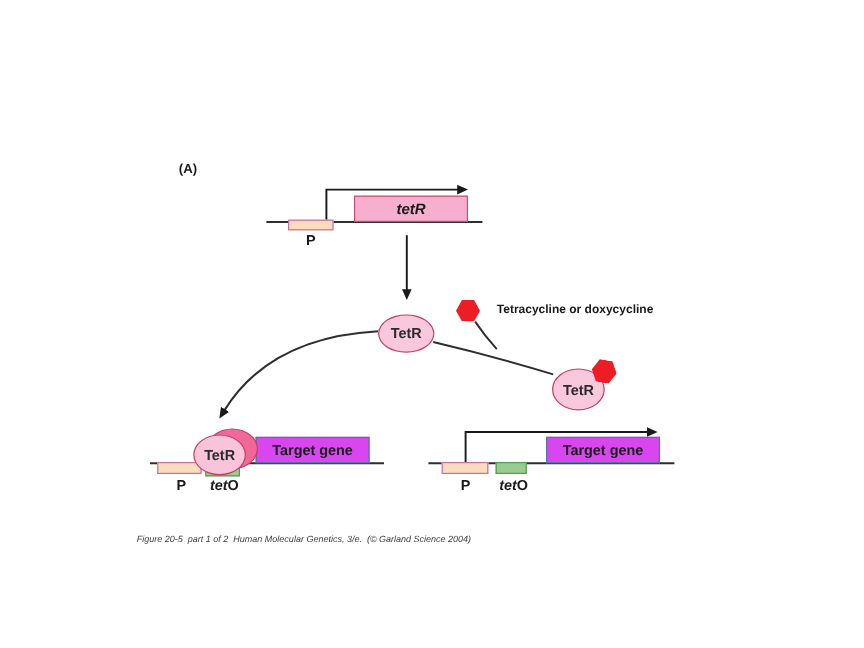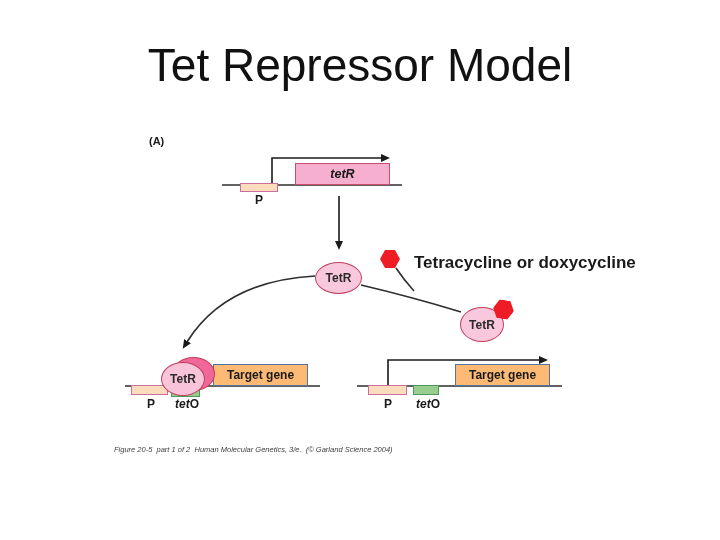--- a/index.html
+++ b/index.html
@@ -13,21 +13,21 @@
   }
   .abs{position:absolute;box-sizing:border-box;}
   .panel-label{left:149px;top:135px;font-size:11px;font-weight:bold;color:#1a1a1a;}
   svg.overlay{position:absolute;left:0;top:0;z-index:1;}
   
   .box{position:absolute;box-sizing:border-box;z-index:2;}
   .gene-pink{background:#f6afce;border:1.5px solid #c94e6e;display:flex;align-items:center;justify-content:center;}
   .gene-pink .lbl{font-style:italic;font-weight:bold;font-size:12.5px;color:#1a1a1a;}
   .promoter{background:#fbdcbc;border:1px solid #cc6f9e;}
   .operator{background:#99cd90;border:1px solid #4e9b57;}
-  .target{background:#fdba74;border:1.5px solid #54749e;display:flex;align-items:center;justify-content:center;
+  .target{background:#d946ef;border:1.5px solid #54749e;display:flex;align-items:center;justify-content:center;
           font-weight:bold;font-size:12px;color:#1a1a1a;}
   #tetr-gene-box{left:295px;top:163px;width:95px;height:22px;}
   #promoter-box-top{left:240px;top:183px;width:38px;height:9px;}
   #promoter-box-left{left:131px;top:385px;width:37px;height:10px;}
   #operator-box-left{left:171px;top:385px;width:29px;height:12px;}
   #target-gene-box-left{left:213px;top:364px;width:95px;height:22px;}
   #promoter-box-right{left:368px;top:385px;width:39px;height:10px;}
   #operator-box-right{left:413px;top:385px;width:26px;height:10px;}
   #target-gene-box-right{left:455px;top:364px;width:95px;height:22px;}
   
@@ -43,29 +43,28 @@
   #ligand-hex-free{left:380px;top:250px;width:20px;height:18px;}
   #ligand-hex-bound{left:493px;top:300px;width:21px;height:19px;transform:rotate(10deg);}
   
   .mini{position:absolute;font-weight:bold;font-size:12px;color:#1a1a1a;text-align:center;z-index:6;}
   #p-label-top{left:247px;top:193px;width:24px;}
   #p-label-left{left:139px;top:397px;width:24px;}
   #teto-label-left{left:169px;top:397px;width:36px;}
   #p-label-right{left:376px;top:397px;width:24px;}
   #teto-label-right{left:410px;top:397px;width:36px;}
   .it{font-style:italic;}
-  .ligand-label{left:414px;top:253px;font-weight:bold;font-size:17px;color:#1a1a1a;z-index:6;}
+  .ligand-label{left:414px;top:253px;font-weight:bold;font-size:10px;color:#1a1a1a;z-index:6;}
   .caption{left:114px;top:445px;font-size:7.5px;color:#3d3d3d;white-space:pre;z-index:6;font-style:italic;}
 </style>
 </head>
 <body>
 
 <div class="slide">
 
-  <div class="title">Tet Repressor Model</div>
 
   <svg class="overlay" width="720" height="540" viewBox="0 0 720 540">
     <defs>
       <marker id="ah" markerUnits="userSpaceOnUse" markerWidth="10" markerHeight="9" refX="1" refY="4" orient="auto">
         <path d="M0,0 L9,4 L0,8 Z" fill="#1a1a1a"></path>
       </marker>
     </defs>
     <path d="M222 185 H402" stroke="#2e2e2e" stroke-width="1.6" fill="none"></path>
     <path d="M272 184 V158 H382" stroke="#1a1a1a" stroke-width="1.6" fill="none" marker-end="url(#ah)"></path>
     <path d="M339 196 V242" stroke="#1a1a1a" stroke-width="1.6" fill="none" marker-end="url(#ah)"></path>

